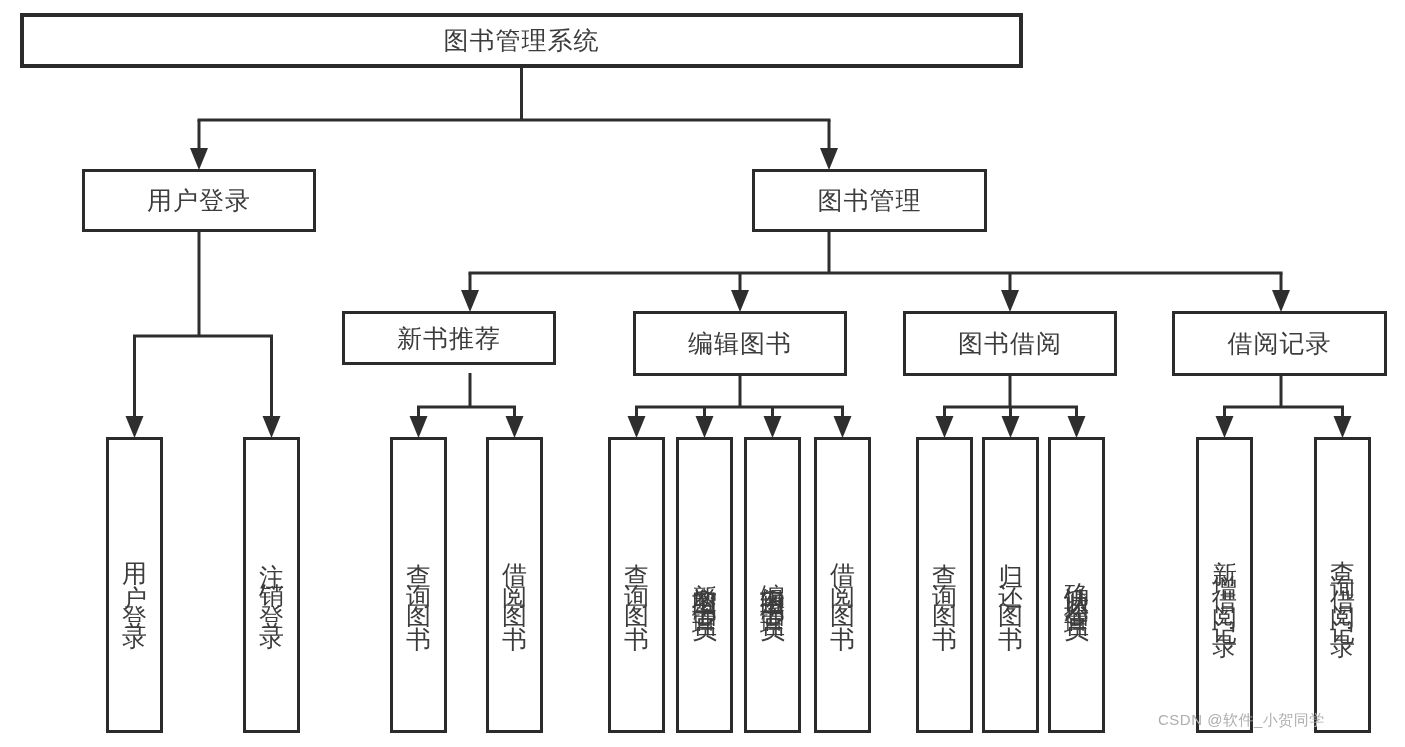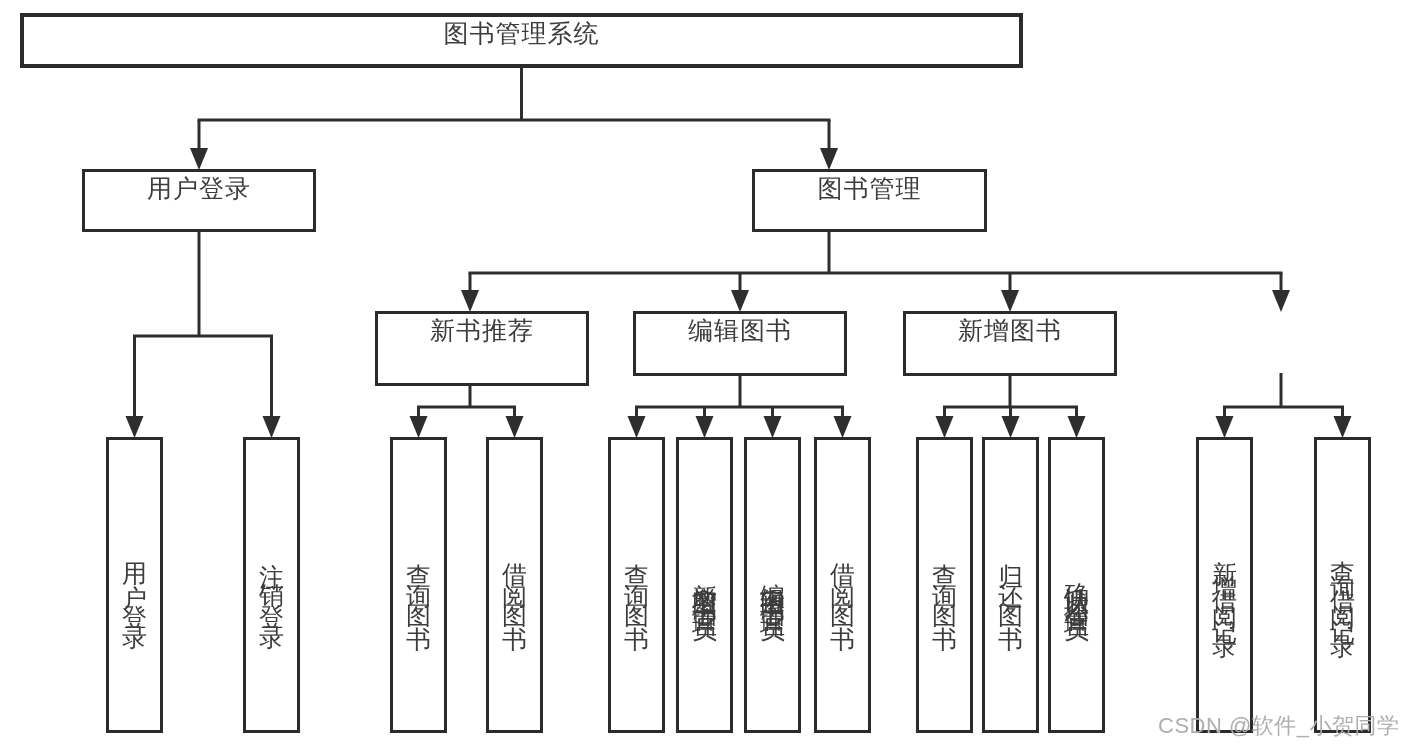--- a/index.html
+++ b/index.html
@@ -13,41 +13,41 @@
   *{margin:0;padding:0;box-sizing:border-box;}
   html,body{background:var(--background);}
   body{font-family:"Liberation Sans","DejaVu Sans",sans-serif;}
   .stage{position:relative;width:1405px;height:747px;background:var(--background);overflow:hidden;}
   .edges{position:absolute;left:0;top:0;z-index:1;}
   .e{stroke:var(--line);stroke-width:3;fill:none;}
   .a{fill:var(--line);stroke:none;}
   .node{
     position:absolute;background:var(--box-fill);
     border:3px solid var(--box-border);
-    display:flex;align-items:flex-start;justify-content:center;
+    display:flex;align-items:center;justify-content:center;
     color:var(--label-text);font-size:25px;letter-spacing:1px;
     z-index:2;white-space:nowrap;
   }
   .node.root{border-width:4px;font-size:25px;}
   .leaf{
     position:absolute;top:437px;width:57px;height:296px;
     background:var(--box-fill);border:3px solid var(--box-border);
     display:flex;align-items:center;justify-content:center;
     color:var(--label-text);font-size:25px;z-index:2;
   }
   .leaf span{
     writing-mode:vertical-rl;text-orientation:mixed;
     line-height:1;white-space:nowrap;
   }
   .sp4{letter-spacing:21px;}
   .sp6{letter-spacing:15px;}
   .sp9{letter-spacing:5px;}
   .watermark{
     position:absolute;left:1158px;top:711px;z-index:5;
-    color:var(--watermark-text);font-size:22px;letter-spacing:0.5px;
+    color:var(--watermark-text);font-size:15px;letter-spacing:0.5px;
     white-space:nowrap;
   }
 </style>
 </head>
 <body>
 
 <div class="stage">
 
   <svg class="edges" width="1405" height="747" viewBox="0 0 1405 747">
 
@@ -129,28 +129,31 @@
     <span>图书管理系统</span>
   </div>
 
   <div class="node" style="left:82px;top:169px;width:234px;height:63px">
     <span>用户登录</span>
   </div>
   <div class="node" style="left:752px;top:169px;width:235px;height:63px">
     <span>图书管理</span>
   </div>
 
-  <div class="node" style="left:375px;top:311px;width:214px;height:75px">
+  <div class="node" style="left:342px;top:311px;width:214px;height:54px">
     <span>新书推荐</span>
   </div>
   <div class="node" style="left:633px;top:311px;width:214px;height:65px">
     <span>编辑图书</span>
   </div>
   <div class="node" style="left:903px;top:311px;width:214px;height:65px">
-    <span>新增图书</span>
+    <span>图书借阅</span>
+  </div>
+  <div class="node" style="left:1172px;top:311px;width:215px;height:65px">
+    <span>借阅记录</span>
   </div>
 
   <div class="leaf" style="left:106px">
     <span class="sp4">用户登录</span>
   </div>
   <div class="leaf" style="left:243px">
     <span class="sp4">注销登录</span>
   </div>
 
   <div class="leaf" style="left:390px">

